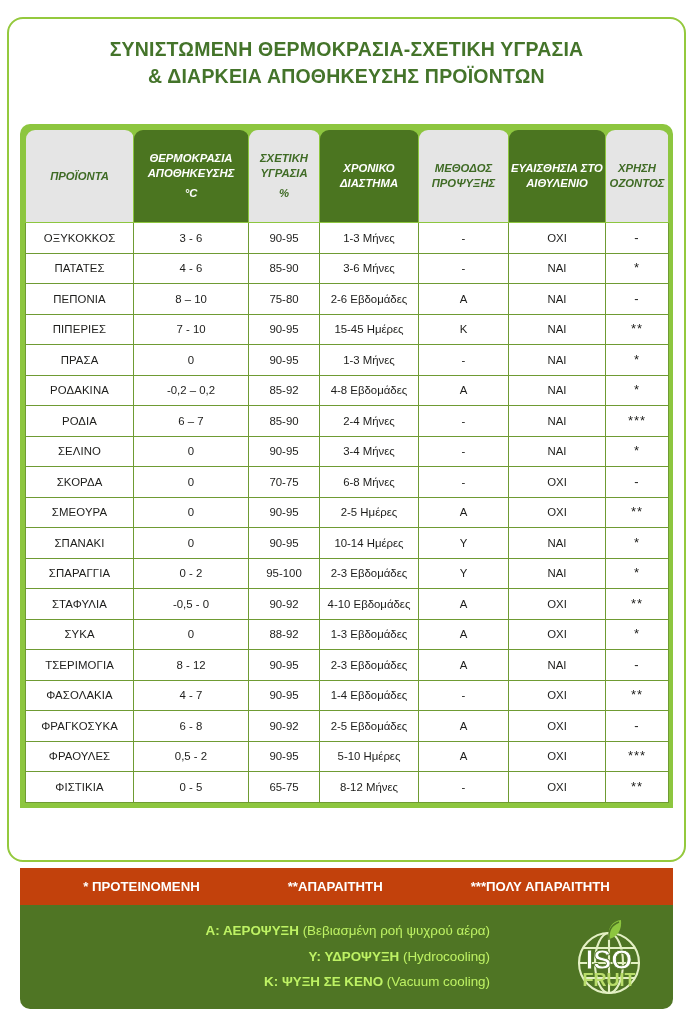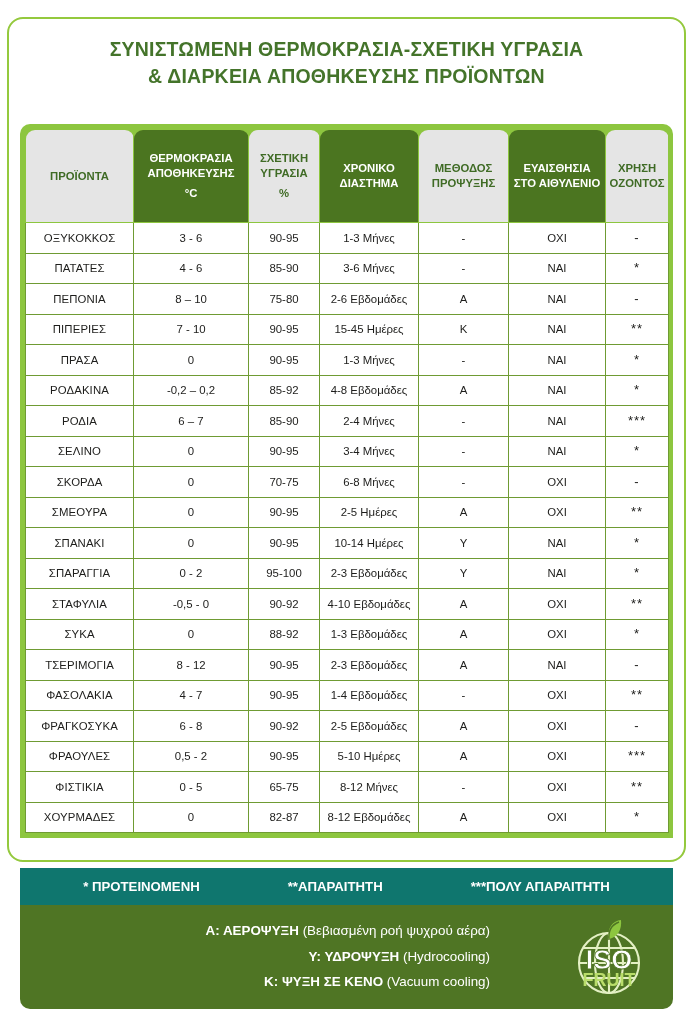--- a/index.html
+++ b/index.html
@@ -64,20 +64,21 @@
   thead th{
     height:88px;
     vertical-align:middle;
     text-align:center;
     font-weight:bold;
     font-size:11.3px;
     line-height:15px;
     padding:2px 2px;
     border:1px solid #8dc63f;
     border-radius:9px 9px 0 0;
+    font-style:italic;
   }
   th.light{background:#e5e5e5;color:#3f6b25;}
   th.dark{background:#4b7520;color:#ffffff;}
   th .sub{display:block;margin-top:5px;font-size:11.3px;}
 
   tbody td{
     height:29.5px;
     background:#ffffff;
     border:1px solid #6f9b33;
     text-align:center;
@@ -86,21 +87,21 @@
     font-size:11.4px;
     padding:0 2px;
     white-space:nowrap;
   }
   tbody td.prod{font-size:11.4px;letter-spacing:.1px;}
   tbody td.mark{font-size:13px;letter-spacing:1px;line-height:8px;}
 
   
   .legend-strip{
     position:absolute;left:20px;top:868px;width:653px;height:37px;
-    background:#0f766e;
+    background:#c2410c;
     display:flex;align-items:center;justify-content:center;
     box-sizing:border-box;
   }
   .legend-strip .ls{
     color:#ffffff;font-weight:bold;font-size:13.2px;
     white-space:nowrap;
   }
   .legend-strip .ls.a{margin-right:88px;}
   .legend-strip .ls.b{margin-right:88px;}
 
@@ -109,21 +110,21 @@
     position:absolute;left:20px;top:905px;width:653px;height:104px;
     background:#4f7524;
     border-radius:0 0 10px 10px;
     box-sizing:border-box;
   }
   .footer .lines{
     position:absolute;left:0;top:13px;width:470px;
     text-align:right;
   }
   .footer .fline{
-    color:#ffffff;font-size:13.4px;line-height:25.5px;white-space:nowrap;
+    color:#bef264;font-size:13.4px;line-height:25.5px;white-space:nowrap;
   }
   .footer .fline b{font-weight:bold;}
   .footer .fline .paren{font-weight:normal;}
 
   
   .logo{
     position:absolute;right:18px;top:14px;width:92px;height:80px;
   }
   .logo svg{display:block;}
 </style>
@@ -326,29 +327,20 @@
           </tr>
           <tr>
             <td class="prod">ΦΙΣΤΙΚΙΑ</td>
             <td>0 - 5</td>
             <td>65-75</td>
             <td>8-12 Μήνες</td>
             <td>-</td>
             <td>ΟΧΙ</td>
             <td class="mark">**</td>
           </tr>
-          <tr>
-            <td class="prod">ΧΟΥΡΜΑΔΕΣ</td>
-            <td>0</td>
-            <td>82-87</td>
-            <td>8-12 Εβδομάδες</td>
-            <td>Α</td>
-            <td>ΟΧΙ</td>
-            <td class="mark">*</td>
-          </tr>
         </tbody>
     </table>
   </div>
 
   <div class="legend-strip">
     <span class="ls a">* ΠΡΟΤΕΙΝΟΜΕΝΗ</span>
     <span class="ls b">**ΑΠΑΡΑΙΤΗΤΗ</span>
     <span class="ls c">***ΠΟΛΥ ΑΠΑΡΑΙΤΗΤΗ</span>
   </div>
 

